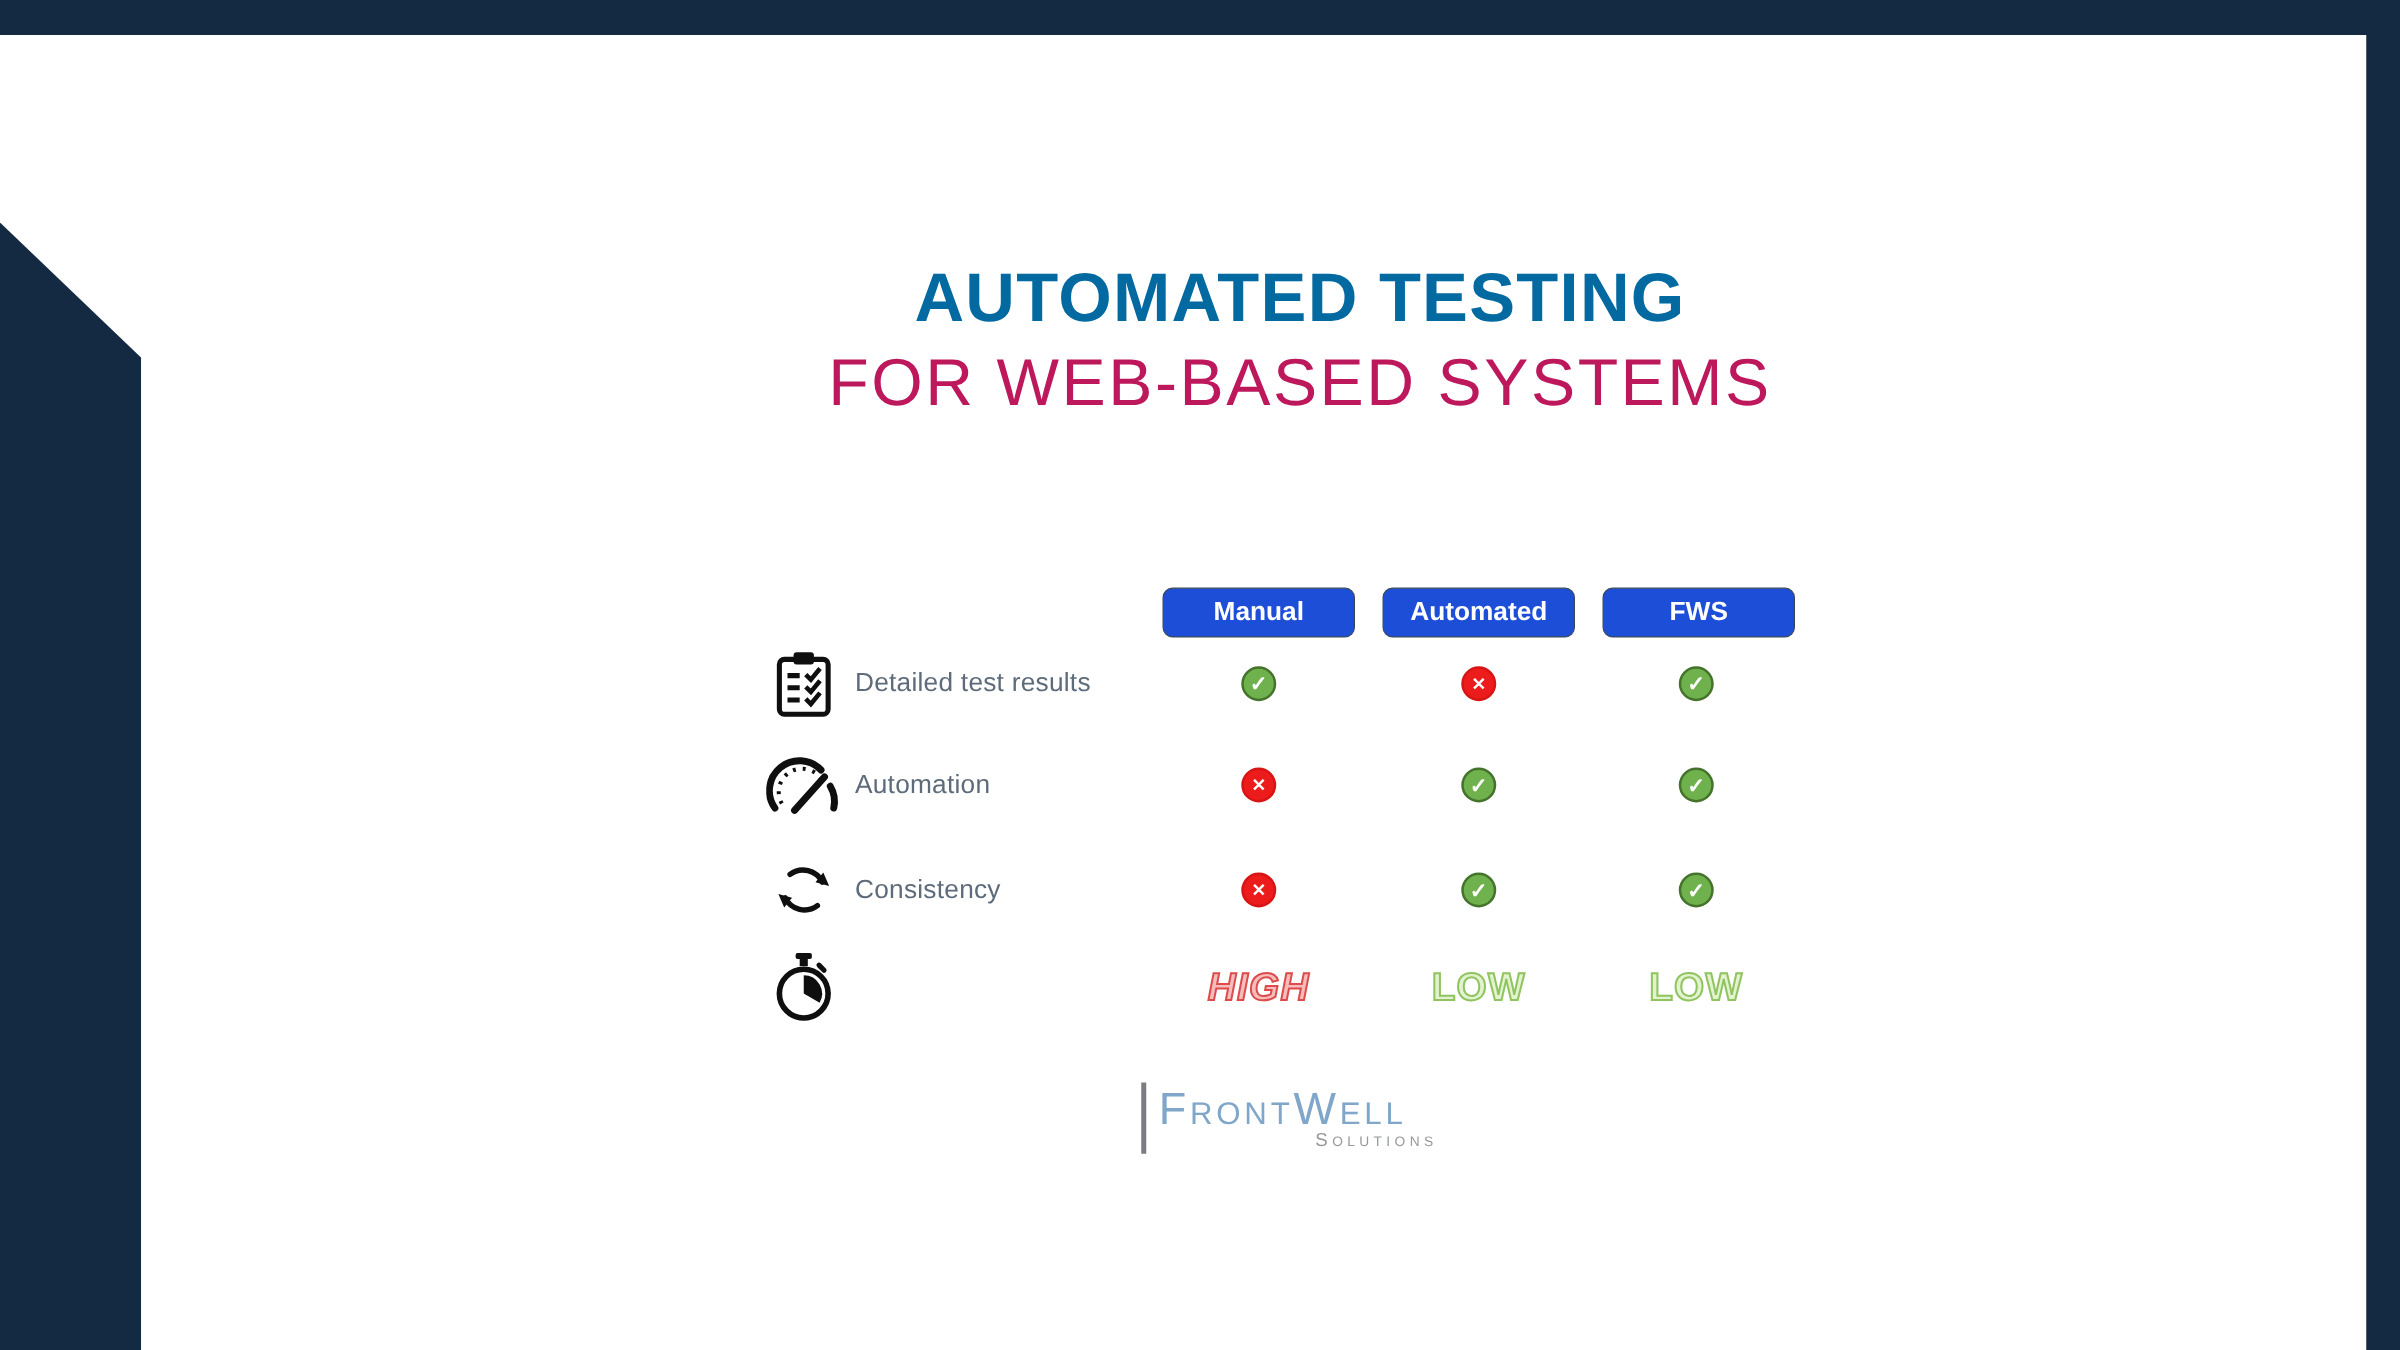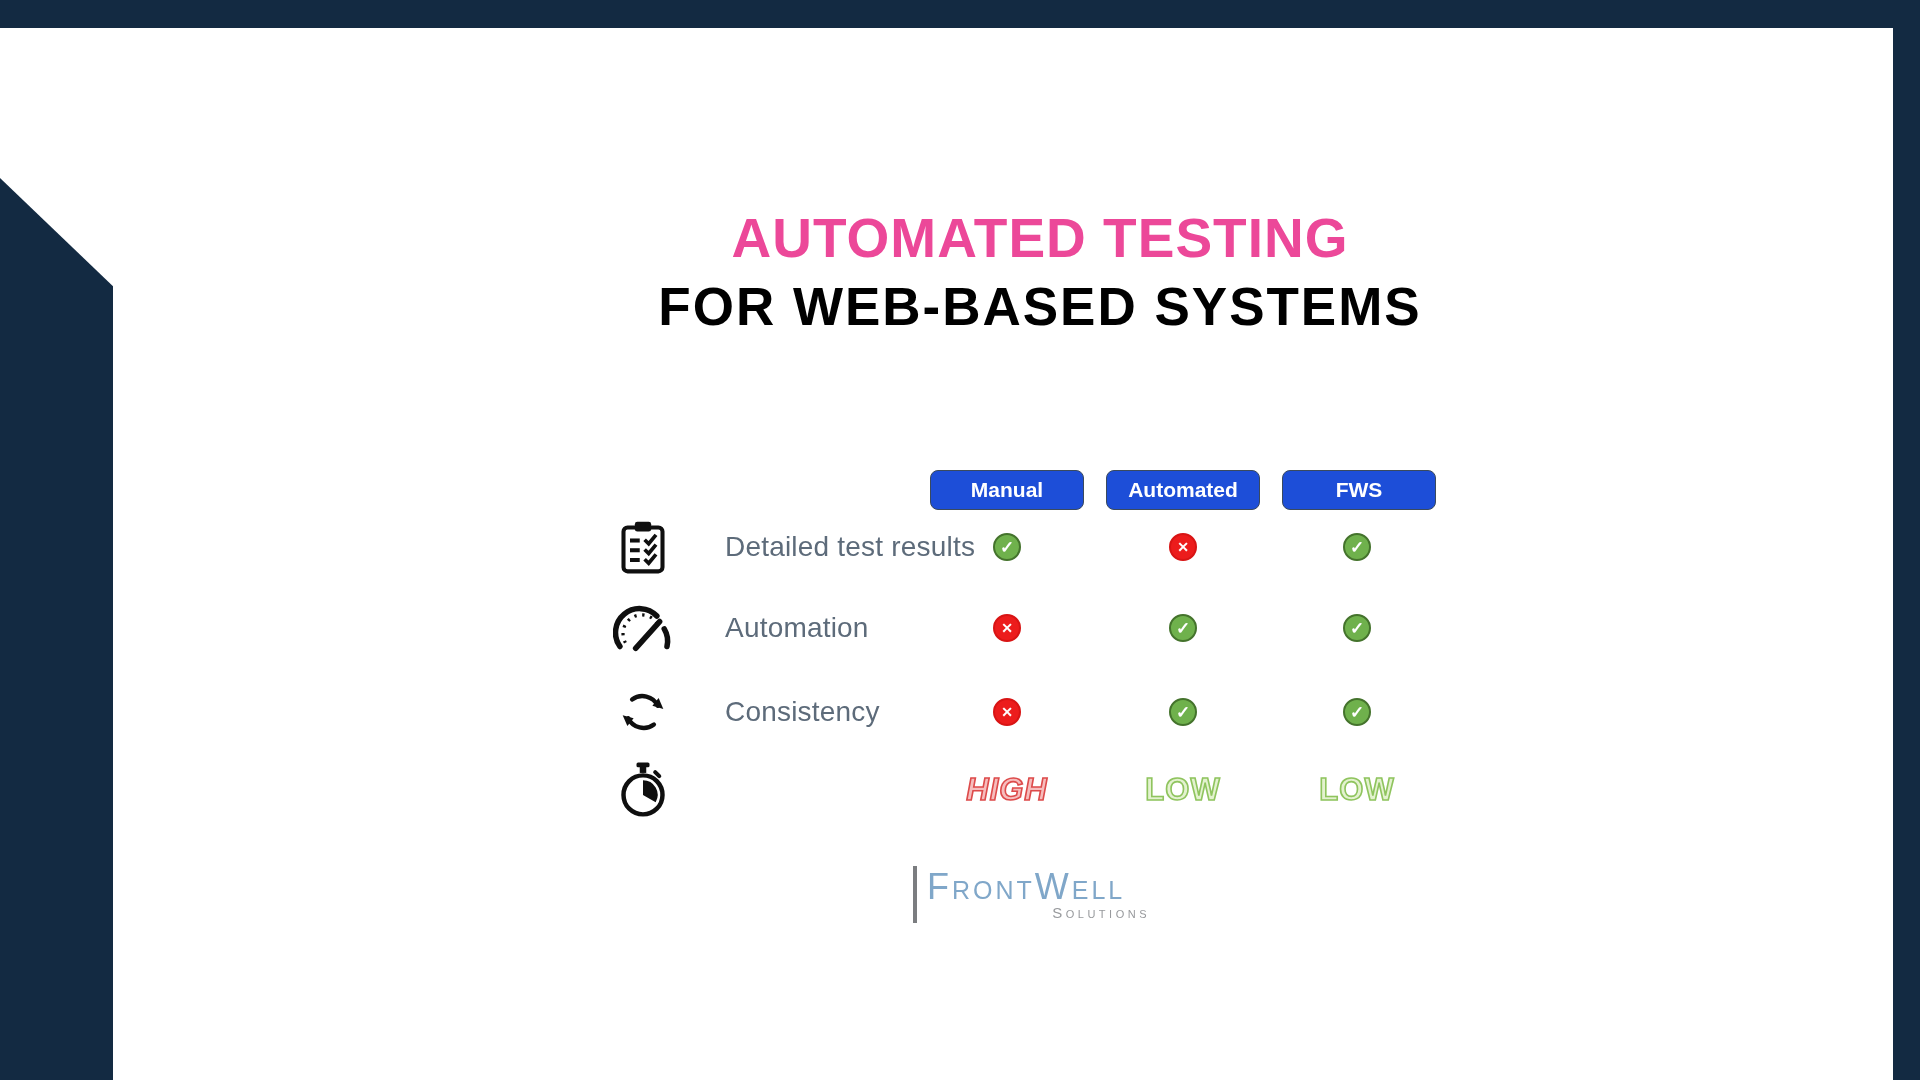--- a/index.html
+++ b/index.html
@@ -28,26 +28,26 @@
     width: 113px; height: 902px;
     background: #132A42;
     clip-path: polygon(0 0, 100% 12%, 100% 100%, 0 100%);
   }
 
   
   .title-line { position: absolute; left: 1040px; transform: translateX(-50%); white-space: nowrap; }
   .title-1 {
     top: 208px;
     font-size: 55px; font-weight: 800; letter-spacing: 1px;
-    color: #ec4899; line-height: 60px;
+    color: #0369a1; line-height: 60px;
   }
   .title-2 {
     top: 278px;
-    font-size: 53px; font-weight: 700; letter-spacing: 2px;
-    color: #000000; line-height: 58px;
+    font-size: 53px; font-weight: 400; letter-spacing: 2px;
+    color: #be185d; line-height: 58px;
   }
   .title-3 {
     top: 350px;
     font-size: 53px; font-weight: 400; letter-spacing: 2px;
     color: #1B2D4D; line-height: 58px;
   }
 
   
   .pill {
     position: absolute; top: 470px; height: 40px; width: 154px;
@@ -70,23 +70,23 @@
   .row-4 { top: 760px; }
 
   .row-icon {
     position: absolute; left: 613px; top: 0;
     width: 60px; height: 60px;
     display: flex; align-items: center; justify-content: center;
   }
   .row-icon svg { display: block; }
 
   .row-label {
-    position: absolute; left: 725px; top: 0; height: 60px;
+    position: absolute; left: 684px; top: 0; height: 60px;
     display: flex; align-items: center;
-    font-size: 28px; color: #5D6B7A; letter-spacing: 0.2px;
+    font-size: 21px; color: #5D6B7A; letter-spacing: 0.2px;
     white-space: nowrap;
   }
 
   .cell {
     position: absolute; top: 0; height: 60px;
     display: flex; align-items: center; justify-content: center;
   }
   .cell-1 { left: 1007px; transform: translateX(-50%); }
   .cell-2 { left: 1183px; transform: translateX(-50%); }
   .cell-3 { left: 1357px; transform: translateX(-50%); }

